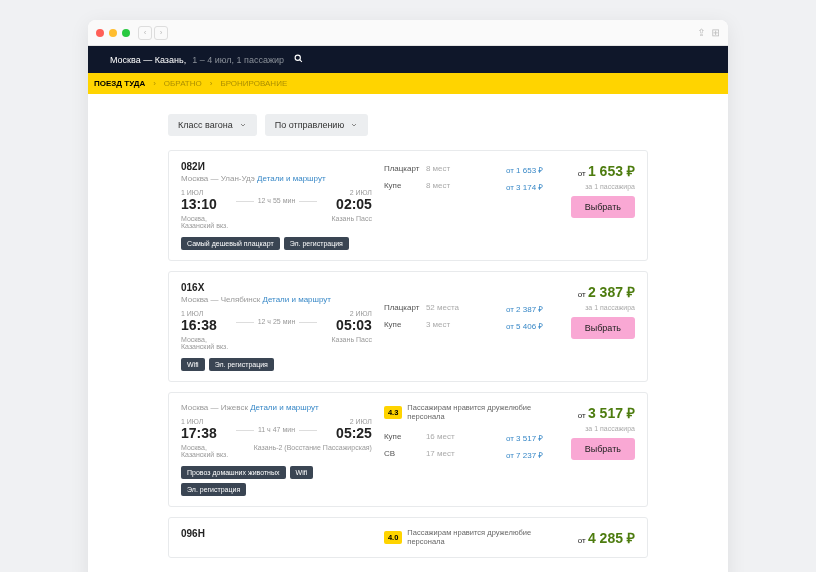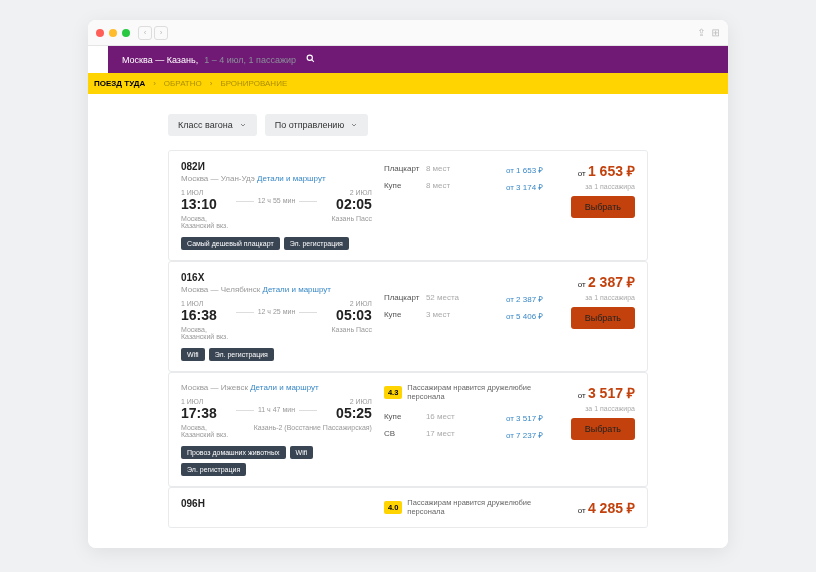--- a/index.html
+++ b/index.html
@@ -7,32 +7,32 @@
 .browser { width: 640px; background: #fff; border-radius: 8px; overflow: hidden; box-shadow: 0 4px 20px rgba(0,0,0,0.08); font-size: 9px; }
 .chrome { height: 26px; background: #fafafa; border-bottom: 1px solid #e5e5e5; display: flex; align-items: center; padding: 0 8px; }
 .traffic { display: flex; gap: 5px; }
 .dot { width: 8px; height: 8px; border-radius: 50%; }
 .dot.red { background: #ff5f57; }
 .dot.yellow { background: #ffbd2e; }
 .dot.green { background: #28c940; }
 .nav-btns { display: flex; gap: 2px; margin-left: 8px; }
 .nav-btn { width: 14px; height: 14px; border: 1px solid #ddd; border-radius: 3px; display: flex; align-items: center; justify-content: center; color: #bbb; font-size: 8px; }
 .chrome-right { margin-left: auto; display: flex; gap: 6px; color: #bbb; font-size: 10px; }
-.header { background: #701a75; color: #fff; padding: 8px 14px; display: flex; align-items: center; gap: 6px; margin-left: 20px; }
+.header { background: #0f172a; color: #fff; padding: 8px 22px; display: flex; align-items: center; gap: 6px; }
 .header-main { color: #fff; }
 .header-sub { color: #8a9099; }
 .search-icon { color: #fff; margin-left: 4px; }
 .breadcrumb { background: #ffd400; padding: 6px 6px; display: flex; gap: 8px; font-size: 8px; }
 .bc-active { color: #000; font-weight: 600; }
 .bc-item { color: rgba(0,0,0,0.35); }
 .content { padding: 20px 80px; background: #fff; }
 .filters { display: flex; gap: 8px; margin-bottom: 14px; text-align: right; }
 .filter { background: #eceef0; border-radius: 3px; padding: 6px 10px; display: flex; align-items: center; gap: 6px; color: #333; cursor: pointer; }
 .filter svg { width: 8px; height: 8px; stroke: #888; }
-.card { border: 1px solid #e8eaec; border-radius: 3px; padding: 10px 12px; display: flex; gap: 12px; }
+.card { border: 1px solid #e8eaec; border-radius: 3px; padding: 10px 12px; margin-bottom: 10px; display: flex; gap: 12px; }
 .card-left { flex: 1.2; }
 .card-mid { flex: 1; }
 .card-right { width: 80px; text-align: right; }
 .train-no-row { display: flex; align-items: baseline; gap: 4px; margin-bottom: 2px; }
 .train-no { font-weight: 600; color: #222; font-size: 10px; }
 .train-name { color: #e53935; font-size: 10px; }
 .route-text { color: #999; font-size: 8px; margin-bottom: 6px; }
 .route-link { color: #3888c7; }
 .times { display: flex; align-items: center; justify-content: space-between; margin-bottom: 3px; }
 .time-col { }
@@ -45,23 +45,23 @@
 .tags { display: flex; gap: 4px; flex-wrap: wrap; }
 .tag { background: #3a4553; color: #fff; font-size: 7px; padding: 3px 6px; border-radius: 2px; }
 .rating-row { display: flex; align-items: center; gap: 5px; margin-bottom: 8px; }
 .rating-badge { background: #ffd400; color: #000; font-weight: 600; font-size: 7.5px; padding: 2px 4px; border-radius: 2px; }
 .rating-text { color: #666; font-size: 7.5px; }
 .class-row { display: flex; justify-content: space-between; padding: 3px 0; font-size: 8px; }
 .class-name { color: #555; width: 42px; }
 .class-seats { color: #aaa; flex: 1; }
 .class-price { color: #3888c7; }
 .price-from { font-size: 8px; color: #222; }
-.price-val { font-weight: 700; font-size: 14px; color: #c2410c; }
+.price-val { font-weight: 700; font-size: 14px; color: #4d7c0f; }
 .per-pax { color: #aaa; font-size: 7px; margin: 3px 0 6px; }
-.select-btn { background: #c2410c; border: none; padding: 6px 14px; border-radius: 3px; font-size: 9px; color: #222; cursor: pointer; }
+.select-btn { background: #f9a8d4; border: none; padding: 6px 14px; border-radius: 3px; font-size: 9px; color: #222; cursor: pointer; }
 </style>
 </head>
 <body>
 
 <div class="browser">
   <div class="chrome">
     <div class="traffic">
       <div class="dot red"></div>
       <div class="dot yellow"></div>
       <div class="dot green"></div>

